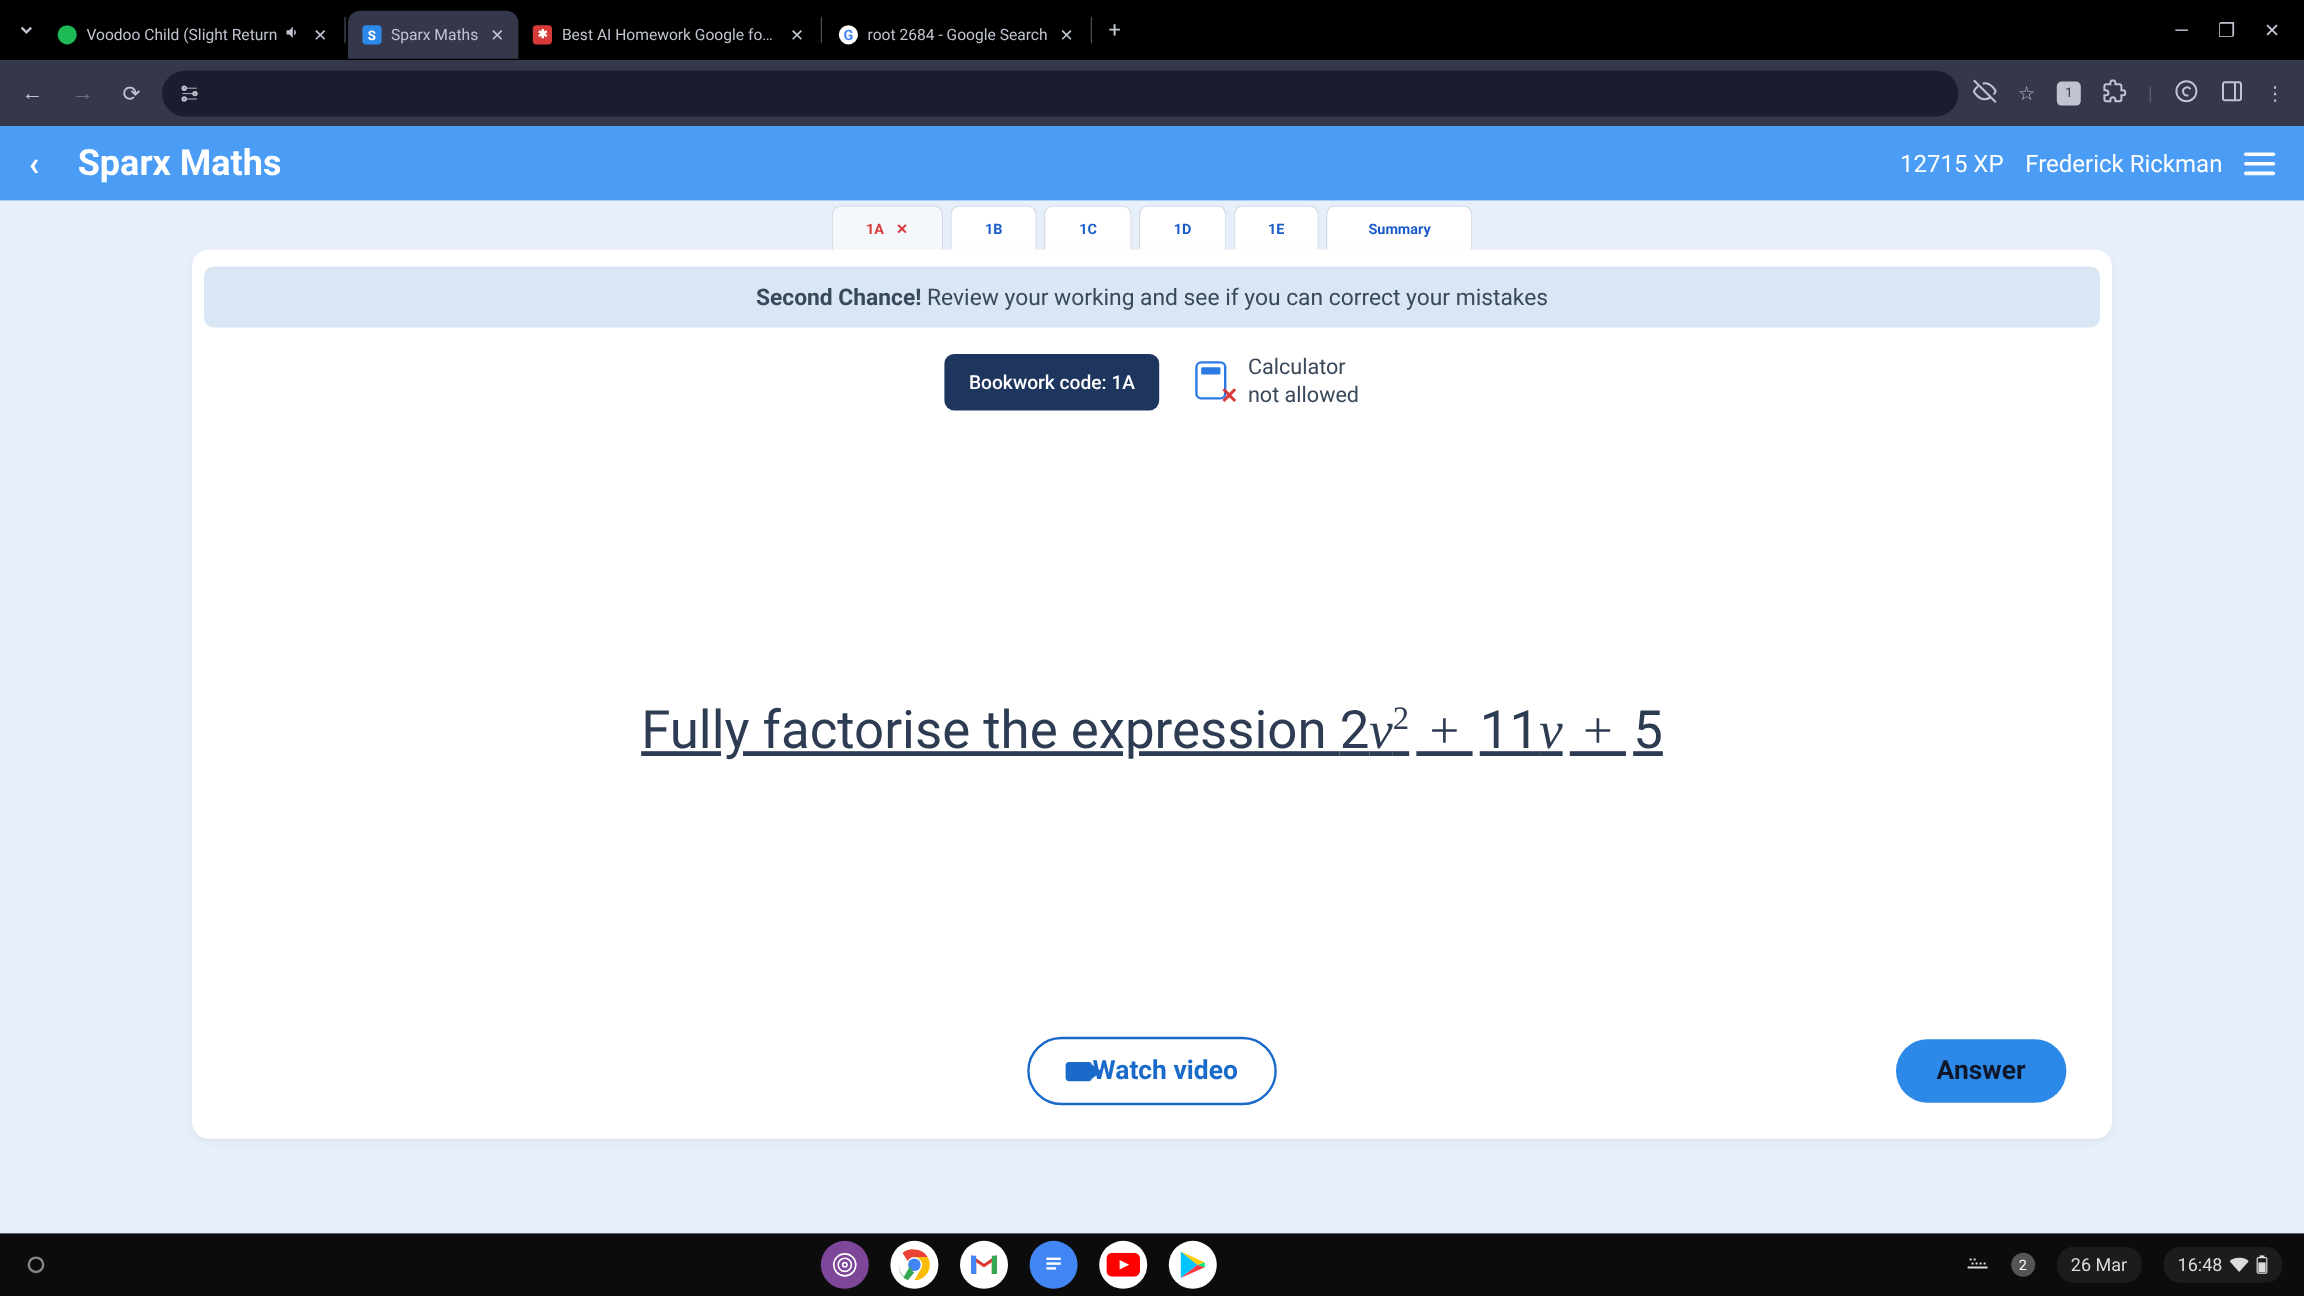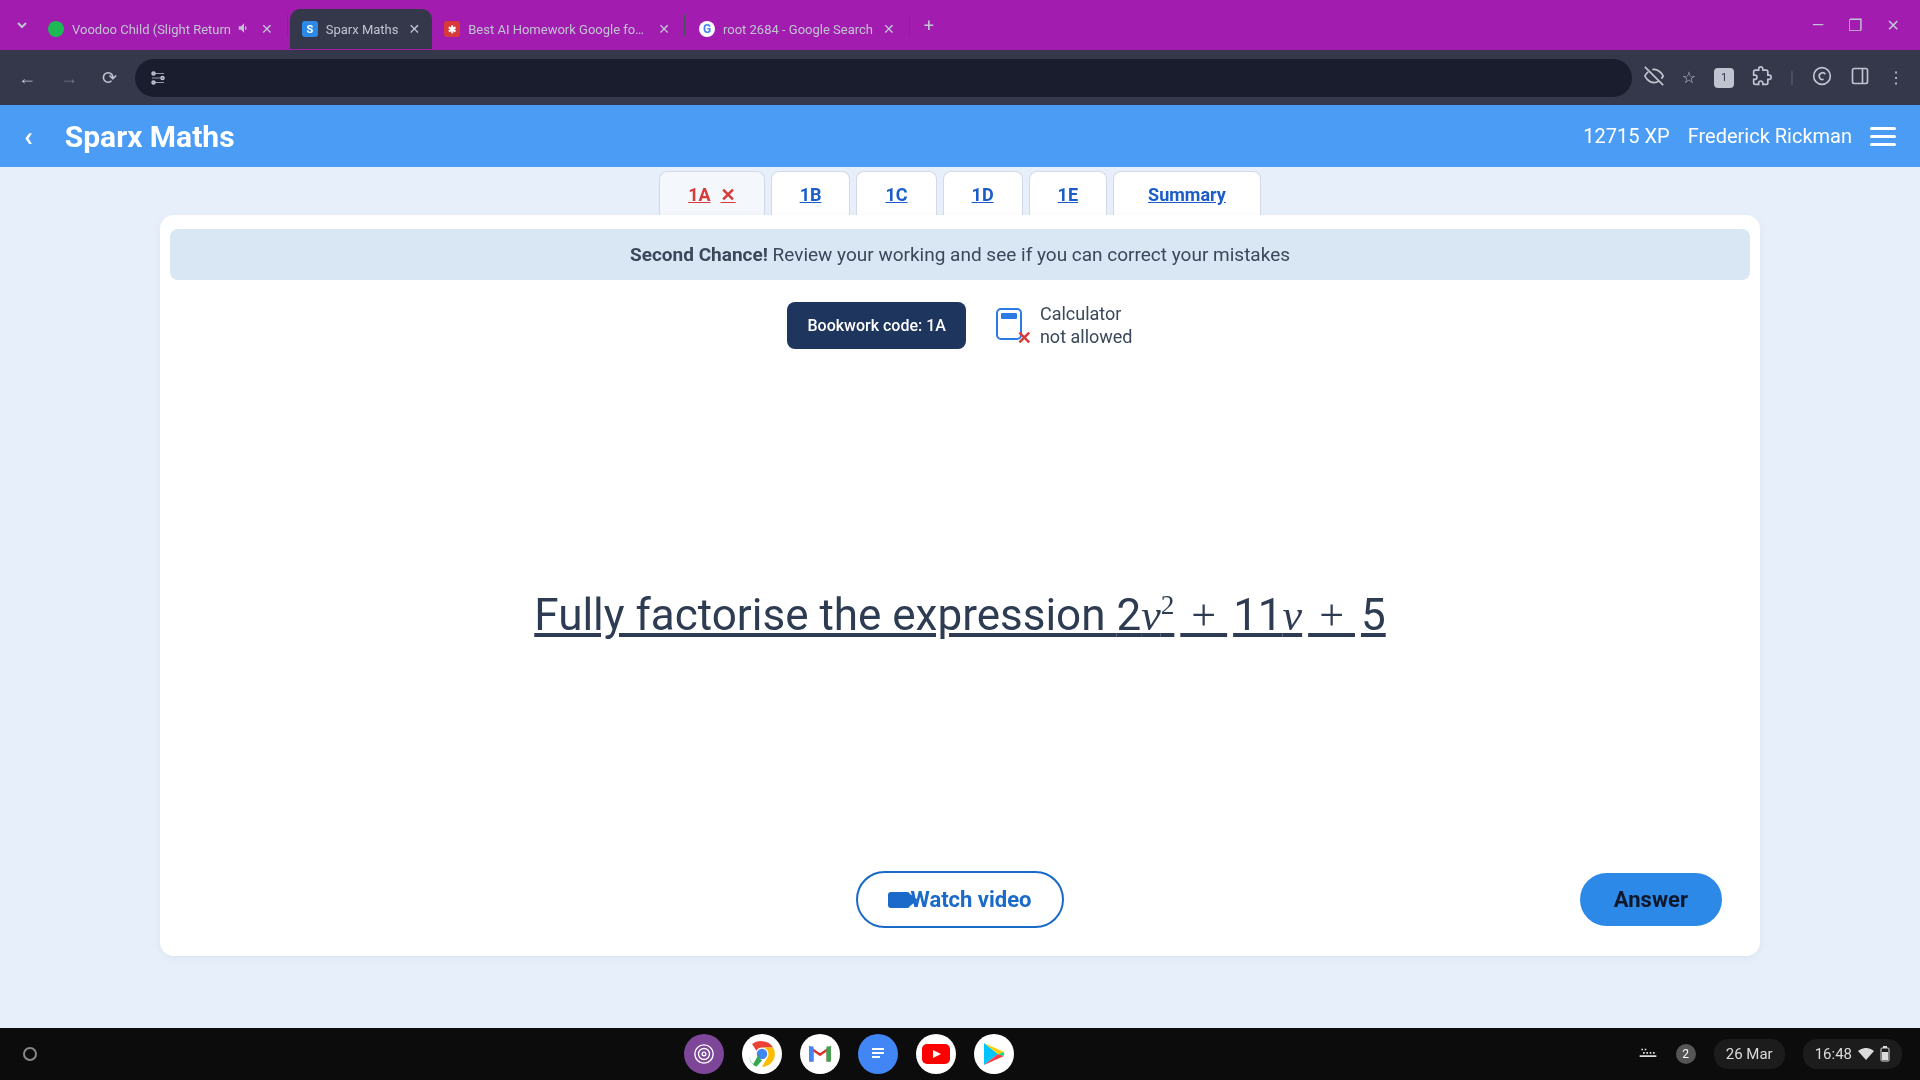--- a/index.html
+++ b/index.html
@@ -1,19 +1,19 @@
 <!DOCTYPE html>
 <html><head>
 <meta charset="utf-8">
 <style>
 * { margin: 0; padding: 0; box-sizing: border-box; font-family: -apple-system, BlinkMacSystemFont, "Segoe UI", Roboto, sans-serif; }
 body { width: 1920px; height: 1080px; overflow: hidden; background: #1a1d2e; display: flex; flex-direction: column; }
 
 
-.browser-top { background: #a21caf; height: 50px; display: flex; align-items: center; padding: 0 8px; }
+.browser-top { background: #000000; height: 50px; display: flex; align-items: center; padding: 0 8px; }
 .tab-dropdown { width: 28px; height: 28px; display: flex; align-items: center; justify-content: center; color: #c0c4d0; cursor: pointer; }
 .tabs { display: flex; height: 100%; align-items: center; flex: 1; }
 .tab { display: flex; align-items: center; height: 40px; padding: 0 12px; color: #c0c4d0; font-size: 13px; max-width: 300px; border-radius: 10px 10px 0 0; cursor: pointer; margin-top: 8px; }
 .tab.active { background: #35384a; }
 .tab-favicon { width: 16px; height: 16px; margin-right: 8px; border-radius: 3px; flex-shrink: 0; }
 .tab-title { white-space: nowrap; overflow: hidden; text-overflow: ellipsis; max-width: 180px; }
 .tab-audio { margin-left: 6px; color: #c0c4d0; }
 .tab-close { margin-left: 10px; color: #c0c4d0; font-size: 14px; cursor: pointer; }
 .tab-separator { width: 1px; height: 22px; background: #4a4d5c; margin: 0 2px; }
 .new-tab { color: #c0c4d0; font-size: 18px; padding: 0 12px; cursor: pointer; }
@@ -33,21 +33,21 @@
 
 .app-header { background: #4a9cf5; height: 62px; display: flex; align-items: center; padding: 0 24px; color: #fff; }
 .back-chevron { font-size: 28px; font-weight: bold; margin-right: 32px; cursor: pointer; }
 .app-brand { font-size: 30px; font-weight: 700; }
 .xp { margin-left: auto; font-size: 20px; margin-right: 18px; }
 .user-name { font-size: 20px; margin-right: 18px; }
 .menu-icon { cursor: pointer; }
 .menu-icon div { width: 26px; height: 3px; background: #fff; margin: 5px 0; border-radius: 2px; }
 
 .task-tabs { display: flex; justify-content: center; margin-top: 2px; gap: 6px; }
-.task-tab { background: #fff; border: 1px solid #d3dae6; border-bottom: none; border-radius: 8px 8px 0 0; padding: 12px 28px; color: #1a5cc9; font-size: 18px; font-weight: 700; cursor: pointer; position: relative; top: 2px; text-decoration: underline; }
+.task-tab { background: #fff; border: 1px solid #d3dae6; border-bottom: none; border-radius: 8px 8px 0 0; padding: 12px 28px; color: #1a5cc9; font-size: 12px; font-weight: 700; cursor: pointer; position: relative; top: 2px; }
 .task-tab.active { background: #f4f7fc; }
 .task-tab.fail { color: #d83a3a; display: flex; align-items: center; gap: 10px; }
 .task-tab.summary { color: #1a5cc9; padding: 12px 34px; }
 .fail-x { color: #d83a3a; font-weight: bold; }
 
 .card { background: #fff; margin: 0 160px 25px 160px; border-radius: 14px; box-shadow: 0 2px 8px rgba(0,0,0,0.05); padding-bottom: 28px; position: relative; }
 
 .notice { background: #d9e6f4; border-radius: 8px; margin: 14px 10px 0 10px; padding: 14px 20px; text-align: center; font-size: 19px; color: #39485a; }
 .notice strong { font-weight: 700; }
 

